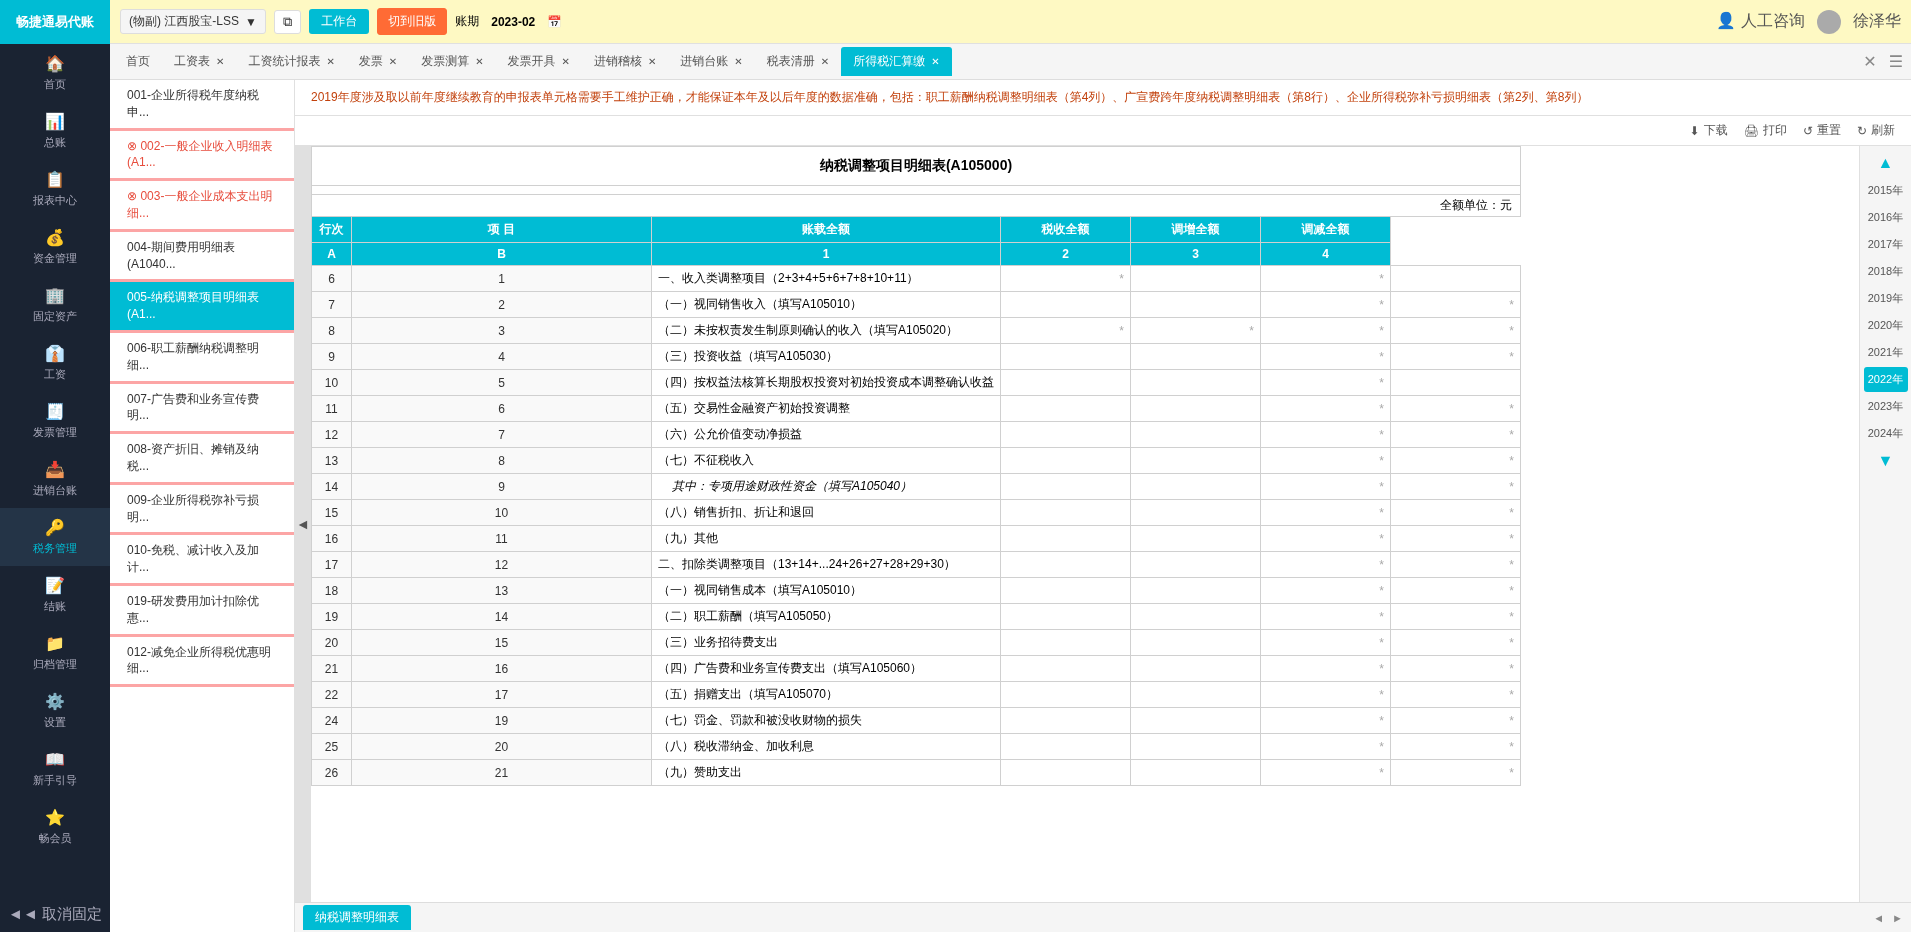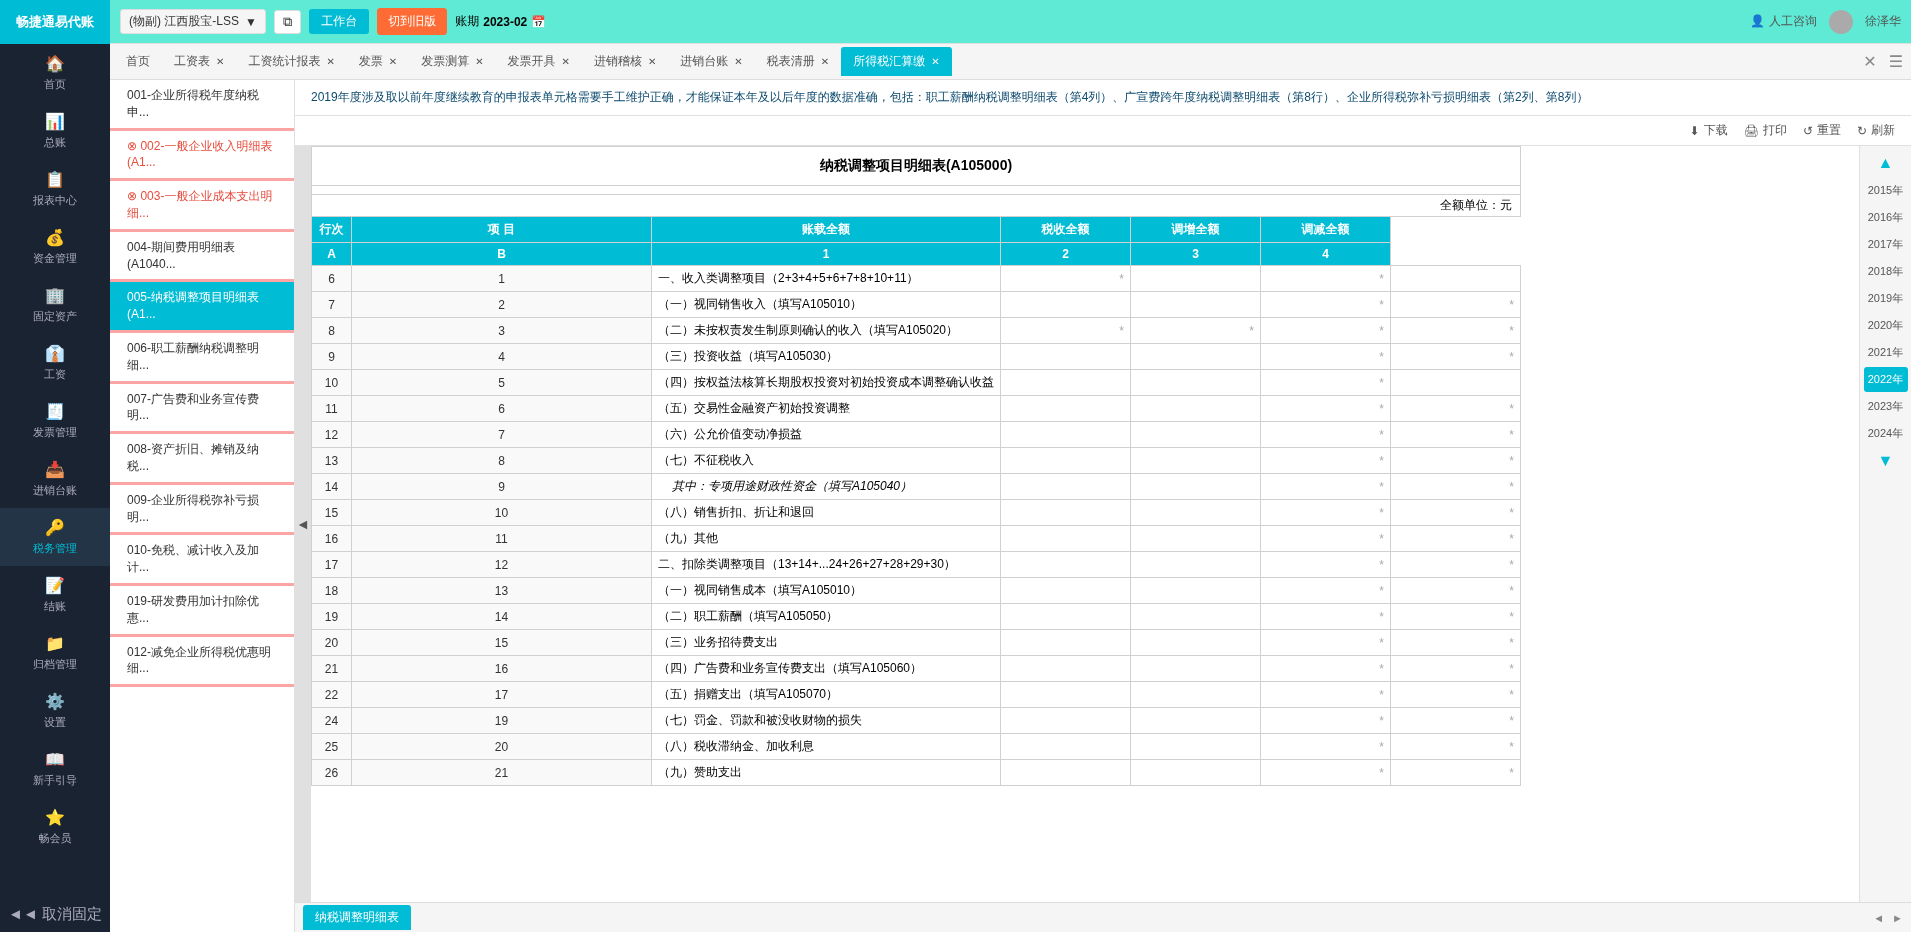--- a/index.html
+++ b/index.html
@@ -10,26 +10,26 @@
     .sidebar-logo { background: #00bcd4; padding: 18px 8px; text-align: center; font-size: 13px; font-weight: bold; color: #fff; height: 44px; display: flex; align-items: center; justify-content: center; }
     .sidebar-item { display: flex; flex-direction: column; align-items: center; padding: 10px 5px; cursor: pointer; color: #aab; font-size: 11px; gap: 4px; }
     .sidebar-item:hover, .sidebar-item.active { background: #243447; color: #00bcd4; }
     .sidebar-item .icon { font-size: 16px; }
     .sidebar-bottom { margin-top: auto; padding: 8px; font-size: 15px; color: #aab; text-align: center; cursor: pointer; }
 
     
     .main { flex: 1; display: flex; flex-direction: column; overflow: hidden; }
 
     
-    .topbar { background: #5eead4; height: 44px; display: flex; align-items: center; padding: 2px 10px; gap: 8px; border-bottom: 1px solid #e0e0e0; flex-shrink: 0; }
+    .topbar { background: #fef9c3; height: 44px; display: flex; align-items: center; padding: 2px 10px; gap: 8px; border-bottom: 1px solid #e0e0e0; flex-shrink: 0; }
     .topbar-company { display: flex; align-items: center; gap: 6px; font-size: 12px; color: #333; background: #f5f5f5; border: 1px solid #ddd; border-radius: 3px; padding: 3px 8px; }
     .topbar-btn { background: #00bcd4; color: #fff; border: none; border-radius: 3px; padding: 4px 12px; cursor: pointer; font-size: 12px; }
     .topbar-btn-outline { background: #fff; color: #333; border: 1px solid #ddd; border-radius: 3px; padding: 4px 10px; cursor: pointer; font-size: 12px; }
-    .topbar-period { display: flex; align-items: center; gap: 4px; font-size: 12px; }
-    .topbar-right { margin-left: auto; display: flex; align-items: center; gap: 12px; font-size: 12px; color: #555; }
+    .topbar-period { display: flex; align-items: center; gap: 12px; font-size: 12px; }
+    .topbar-right { margin-left: auto; display: flex; align-items: center; gap: 12px; font-size: 16px; color: #555; }
 
     
     .tabbar { background: #f5f5f5; height: 36px; display: flex; align-items: center; padding: 0 4px; border-bottom: 1px solid #ddd; flex-shrink: 0; overflow-x: auto; }
     .tab { padding: 6px 12px; cursor: pointer; font-size: 12px; color: #555; white-space: nowrap; display: flex; align-items: center; gap: 4px; border-radius: 3px 3px 0 0; }
     .tab.active { background: #00bcd4; color: #fff; }
     .tab-close { font-size: 10px; margin-left: 2px; }
     .tabbar-close { margin-left: auto; font-size: 16px; cursor: pointer; color: #888; padding: 0 8px; }
 
     
     .content { flex: 1; display: flex; overflow: hidden; background: #fff; }
@@ -37,21 +37,21 @@
     
     .left-panel { width: 185px; flex-shrink: 0; border-right: 1px solid #e0e0e0; overflow-y: auto; background: #fff; }
     .left-panel-item { padding: 7px 17px; font-size: 12px; color: #333; cursor: pointer; border-bottom: 3px solid #fca5a5; line-height: 1.4; }
     .left-panel-item.active { background: #00bcd4; color: #fff; }
     .left-panel-item.error { color: #e74c3c; }
 
     
     .right-panel { flex: 1; display: flex; flex-direction: column; overflow: hidden; position: relative; }
 
     
-    .warning-bar { background: #fff; padding: 8px 16px; font-size: 12px; color: #0c4a6e; border-bottom: 1px solid #e0e0e0; line-height: 1.6; flex-shrink: 0; }
+    .warning-bar { background: #fff; padding: 8px 16px; font-size: 12px; color: #c2410c; border-bottom: 1px solid #e0e0e0; line-height: 1.6; flex-shrink: 0; }
 
     
     .toolbar { display: flex; align-items: center; justify-content: flex-end; padding: 6px 16px; border-bottom: 1px solid #e0e0e0; gap: 16px; background: #fff; flex-shrink: 0; }
     .toolbar-btn { background: none; border: none; cursor: pointer; font-size: 12px; color: #555; display: flex; align-items: center; gap: 4px; }
 
     
     .spreadsheet-container { flex: 1; display: flex; overflow: hidden; }
     .spreadsheet { flex: 1; overflow: auto; }
 
     

